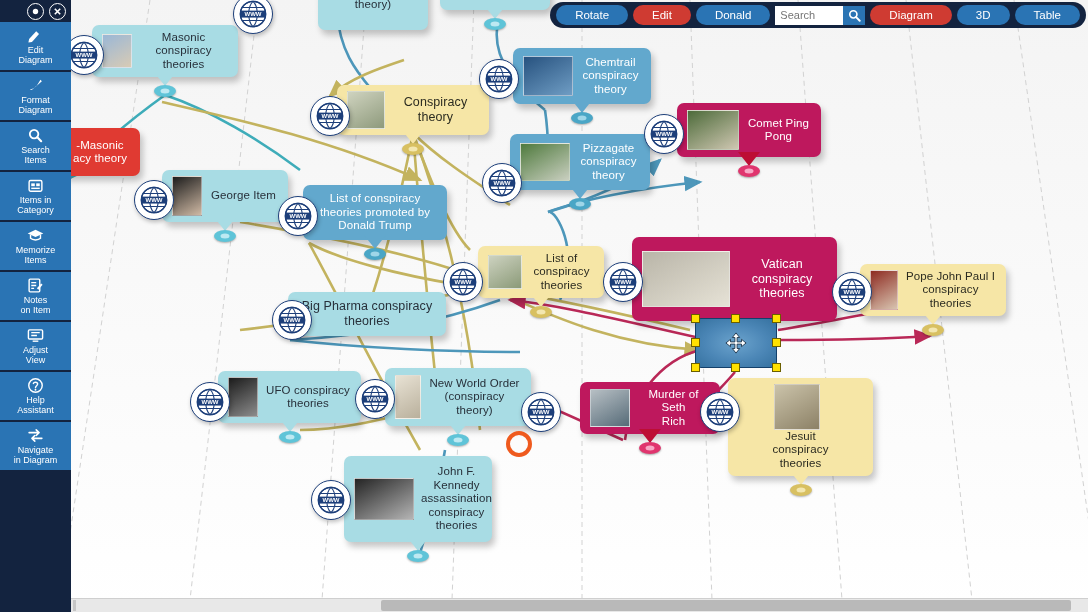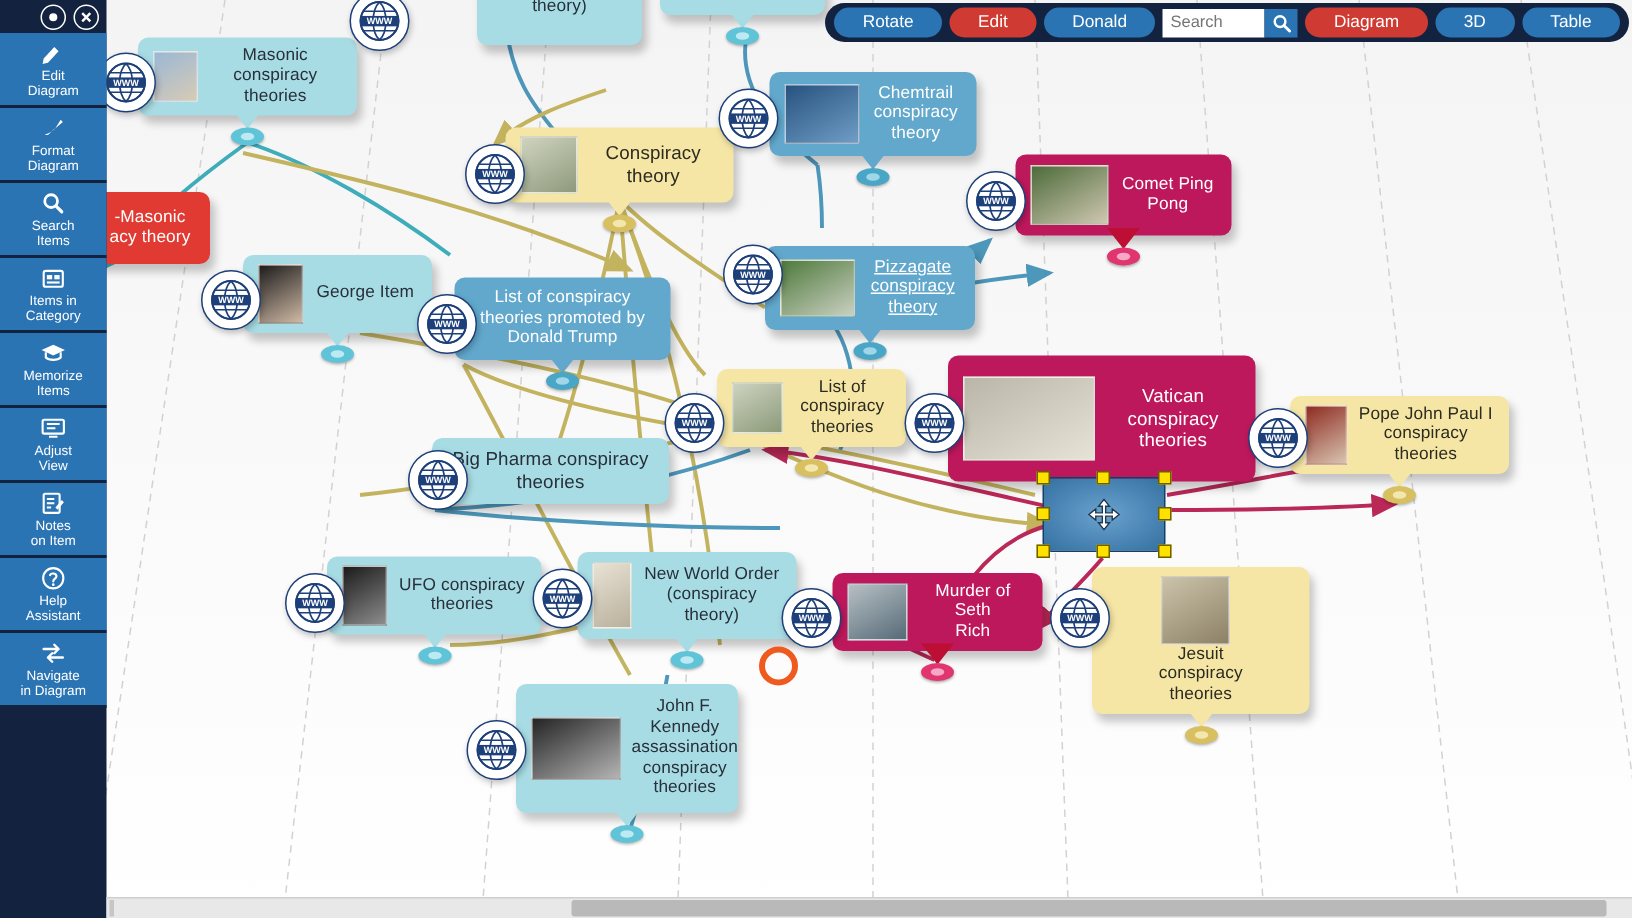--- a/index.html
+++ b/index.html
@@ -269,21 +269,21 @@
         <span class="label" style="font-size:11.5px">Chemtrail<br>conspiracy<br>theory</span>
         <span class="tail"></span>
         <span class="knob"></span>
       </div>
       <div class="node c-red" style="left: 677px; top: 103px; width: 144px; min-height: 54px;">
         <span class="thumb" style="width:52px;height:40px;background-image:linear-gradient(150deg,#4d6b3a 0%,#cfc7b2 100%)"></span>
         <span class="label" style="font-size:11.5px">Comet Ping<br>Pong</span>
         <span class="tail"></span>
         <span class="knob"></span>
       </div>
-      <div class="node c-blue" style="left: 510px; top: 164px; width: 140px; min-height: 56px; text-decoration: underline;">
+      <div class="node c-blue" style="left: 510px; top: 134px; width: 140px; min-height: 56px;">
         <span class="thumb" style="width:50px;height:38px;background-image:linear-gradient(150deg,#4f7a3d 0%,#c9cfc0 100%)"></span>
         <span class="label" style="font-size:11.5px">Pizzagate<br>conspiracy<br>theory</span>
         <span class="tail"></span>
         <span class="knob"></span>
       </div>
       <div class="node c-cyan" style="left: 162px; top: 170px; width: 126px; min-height: 48px;">
         <span class="thumb" style="width:30px;height:40px;background-image:linear-gradient(150deg,#1c1c1c 0%,#cfb9a4 100%)"></span>
         <span class="label" style="font-size:11.5px">George Item</span>
         <span class="tail"></span>
         <span class="knob"></span>
@@ -317,21 +317,21 @@
         <span class="label" style="font-size:11.5px">UFO conspiracy<br>theories</span>
         <span class="tail"></span>
         <span class="knob"></span>
       </div>
       <div class="node c-cyan" style="left: 385px; top: 368px; width: 146px; min-height: 58px;">
         <span class="thumb" style="width:26px;height:44px;background-image:linear-gradient(150deg,#e8e2d4 0%,#b9b09c 100%)"></span>
         <span class="label" style="font-size:11.5px">New World Order<br>(conspiracy<br>theory)</span>
         <span class="tail"></span>
         <span class="knob"></span>
       </div>
-      <div class="node c-red" style="left: 555px; top: 382px; width: 140px; min-height: 52px;">
+      <div class="node c-red" style="left: 580px; top: 382px; width: 140px; min-height: 52px;">
         <span class="thumb" style="width:40px;height:38px;background-image:linear-gradient(150deg,#b7bfc4 0%,#566b78 100%)"></span>
         <span class="label" style="font-size:11.5px">Murder of Seth<br>Rich</span>
         <span class="tail"></span>
         <span class="knob"></span>
       </div>
       <div class="node c-yellow" style="left: 728px; top: 378px; width: 145px; min-height: 60px; flex-direction: column;">
         <span class="thumb" style="width:46px;height:46px;background-image:linear-gradient(150deg,#cbc3aa 0%,#8c8166 100%)"></span>
         <span class="label" style="font-size:11.5px">Jesuit<br>conspiracy<br>theories</span>
         <span class="tail"></span>
         <span class="knob"></span>
@@ -606,36 +606,36 @@
           <svg width="17" height="17" viewBox="0 0 24 24">
             <path d="M12 4 L23 9 L12 14 L1 9 Z" fill="#fff"></path>
             <path d="M5 11 V16 C 8 19, 16 19, 19 16 V11" fill="none" stroke="#fff" stroke-width="2"></path>
           </svg>
         </span>
         <span class="txt">Memorize<br>Items</span>
       </div>
       <div class="sb-item">
         <span class="ico">
           <svg width="17" height="17" viewBox="0 0 24 24">
+            <rect x="3" y="3" width="15" height="18" rx="1.5" fill="none" stroke="#fff" stroke-width="2"></rect>
+            <path d="M6 8 H13 M6 12 H13 M6 16 H10" stroke="#fff" stroke-width="1.8"></path>
+            <path d="M14 16 L20 9 L22 11 L16 18 Z" fill="#fff"></path>
+          </svg>
+        </span>
+        <span class="txt">Notes<br>on Item</span>
+      </div>
+      <div class="sb-item">
+        <span class="ico">
+          <svg width="17" height="17" viewBox="0 0 24 24">
             <rect x="2" y="4" width="20" height="13" rx="1.5" fill="none" stroke="#fff" stroke-width="2"></rect>
             <path d="M6 8 H18 M6 12 H14" stroke="#fff" stroke-width="1.8"></path>
             <path d="M8 20 H16" stroke="#fff" stroke-width="2"></path>
           </svg>
         </span>
         <span class="txt">Adjust<br>View</span>
-      </div>
-      <div class="sb-item">
-        <span class="ico">
-          <svg width="17" height="17" viewBox="0 0 24 24">
-            <rect x="3" y="3" width="15" height="18" rx="1.5" fill="none" stroke="#fff" stroke-width="2"></rect>
-            <path d="M6 8 H13 M6 12 H13 M6 16 H10" stroke="#fff" stroke-width="1.8"></path>
-            <path d="M14 16 L20 9 L22 11 L16 18 Z" fill="#fff"></path>
-          </svg>
-        </span>
-        <span class="txt">Notes<br>on Item</span>
       </div>
       <div class="sb-item">
         <span class="ico">
           <svg width="17" height="17" viewBox="0 0 24 24">
             <circle cx="12" cy="12" r="9.5" fill="none" stroke="#fff" stroke-width="2"></circle>
             <path d="M9 9.2 C 9 6.8, 15 6.8, 15 10 C 15 12.4, 12 12.2, 12 15" fill="none" stroke="#fff" stroke-width="2" stroke-linecap="round"></path>
             <circle cx="12" cy="18" r="1.3" fill="#fff"></circle>
           </svg>
         </span>
         <span class="txt">Help<br>Assistant</span>

